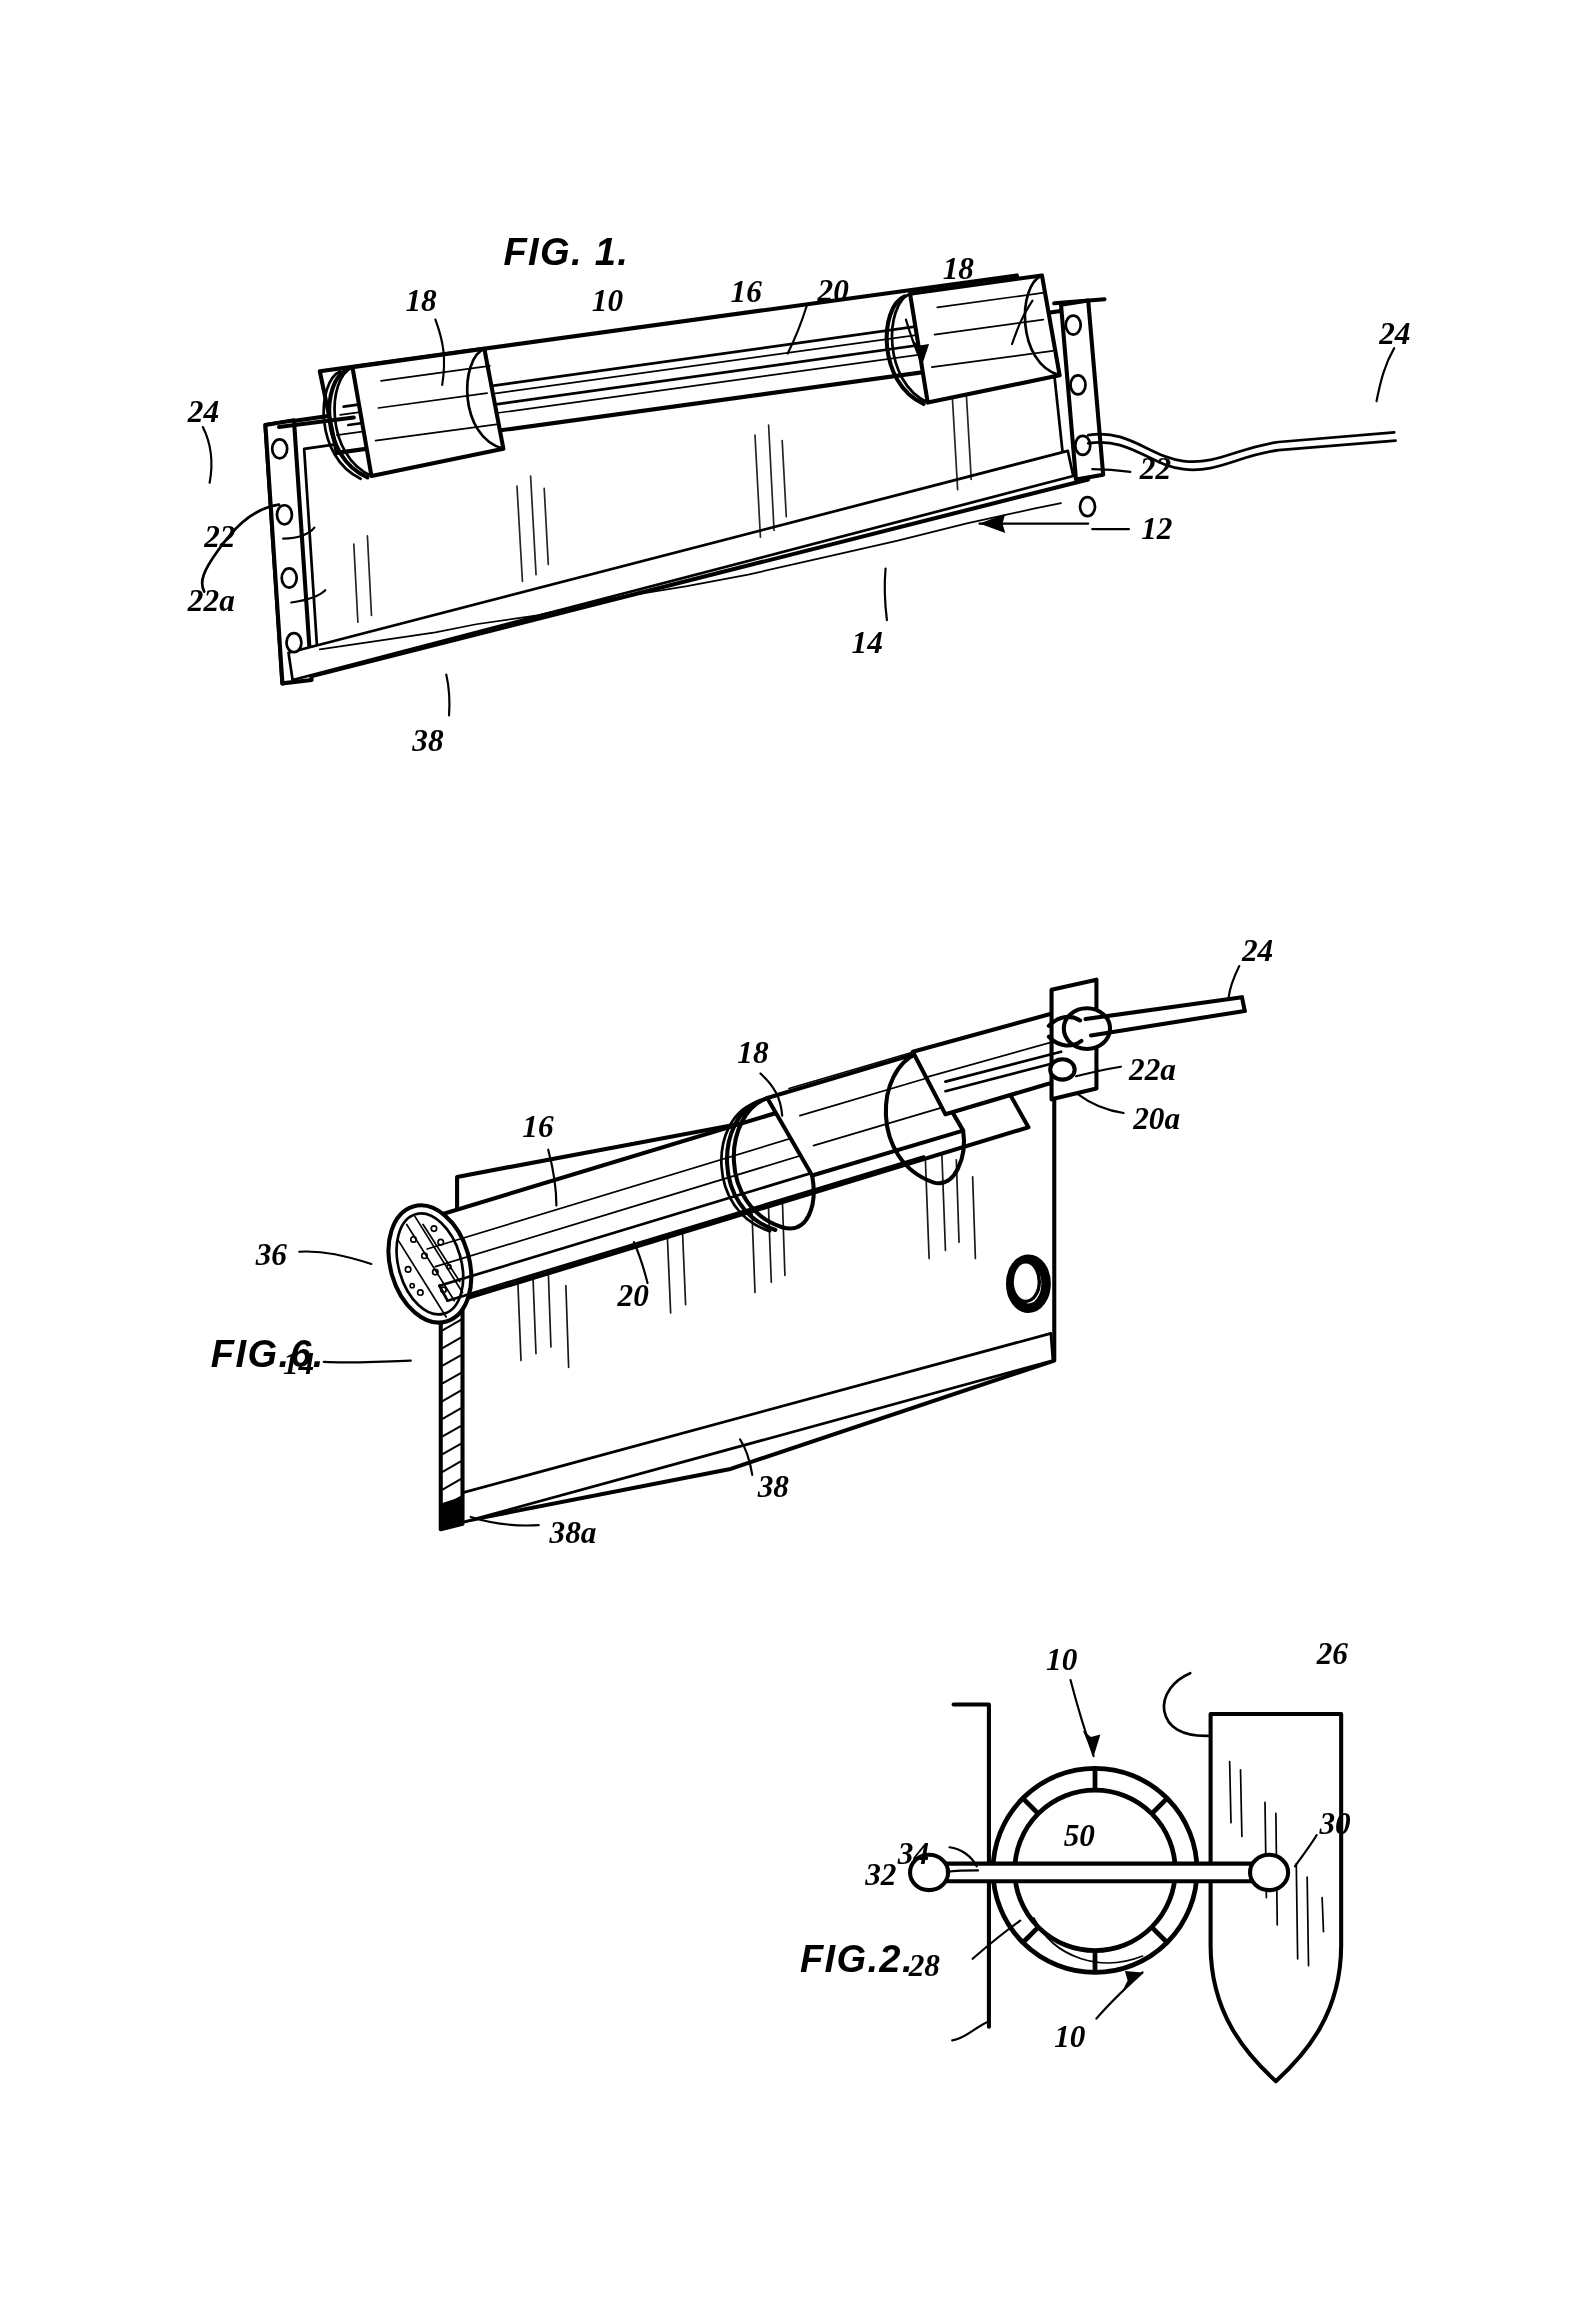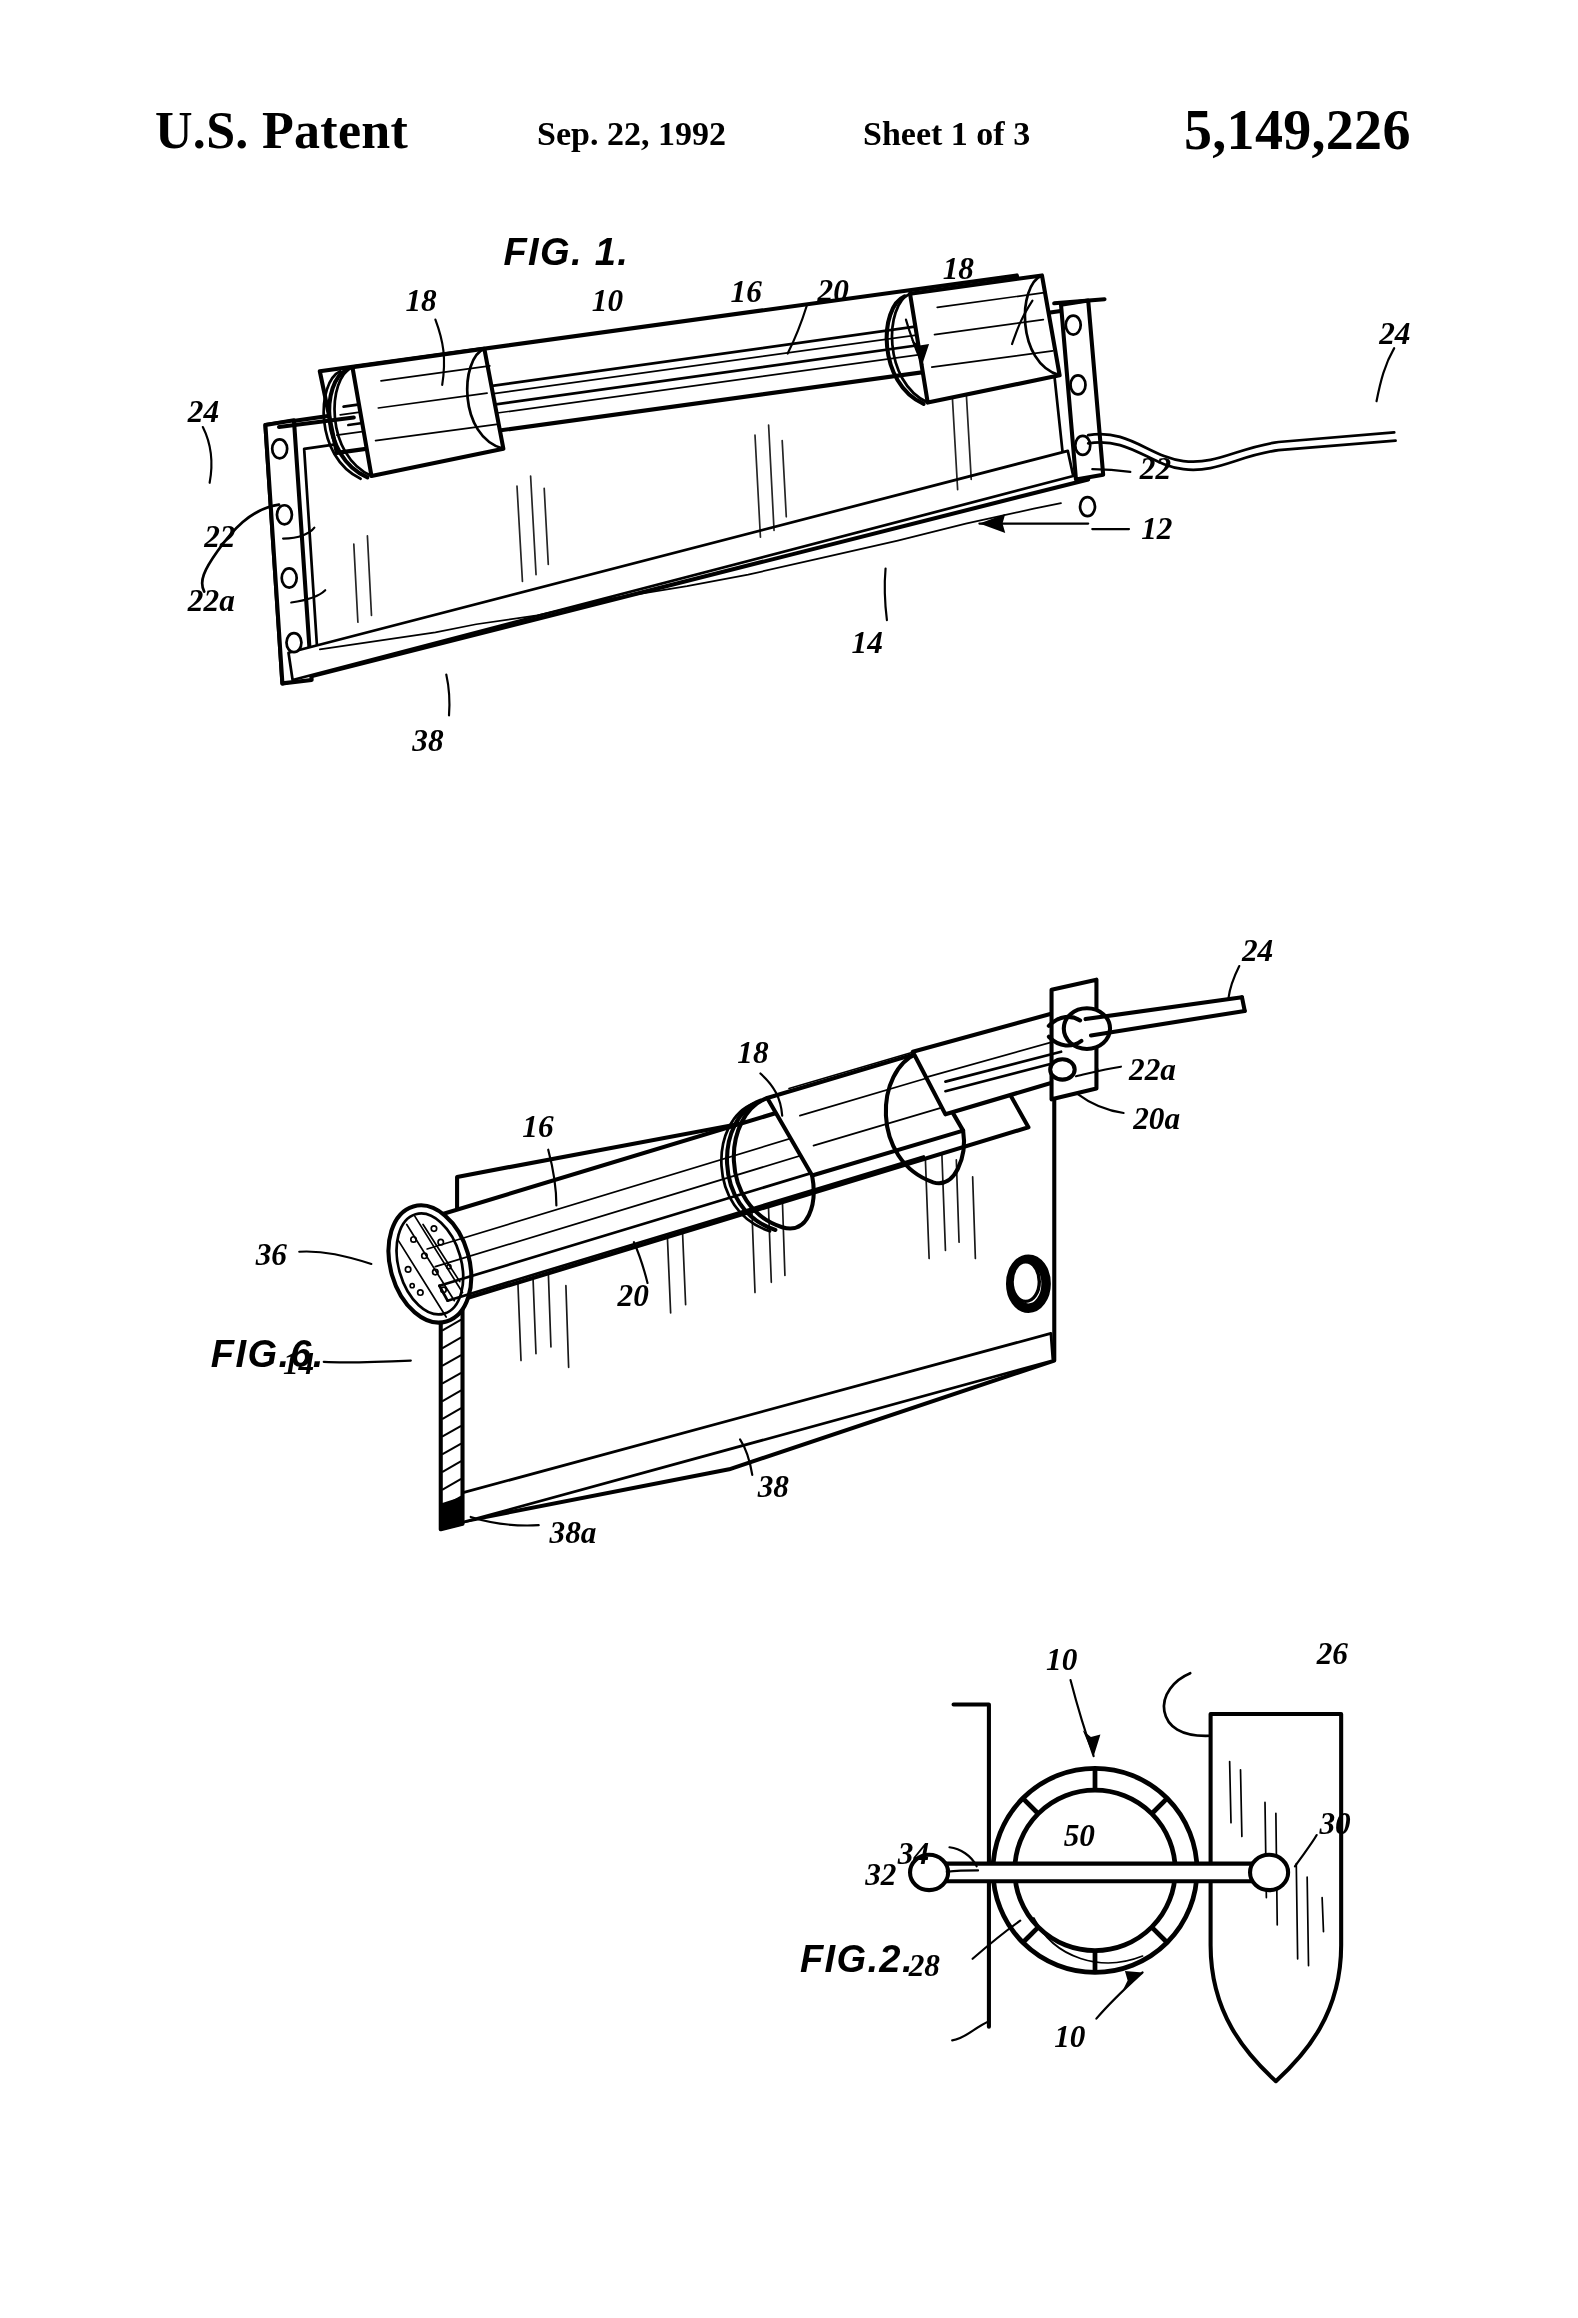--- a/index.html
+++ b/index.html
@@ -71,26 +71,20 @@
   .wht  { fill:#fff; stroke:#000; stroke-width:4; stroke-linejoin:round; }
   .wht2 { fill:#fff; stroke:#000; stroke-width:6; stroke-linejoin:round; }
   .blk  { fill:#000; stroke:none; }
   .hatch { fill:none; stroke:#000; stroke-width:3; }
 </style>
 </head>
 <body>
 
 <div id="sheet">
 
-  <div id="patent-header">
-    <div class="hd" id="hd-office">U.S. Patent</div>
-    <div class="hd" id="hd-date">Sep. 22, 1992</div>
-    <div class="hd" id="hd-sheet">Sheet 1 of 3</div>
-    <div class="hd" id="hd-number">5,149,226</div>
-  </div>
 
   <div id="figures">
 
     <svg class="figsvg" id="svg-fig1" width="1578" height="816" viewBox="0 0 2320 1200">
 
       <text class="figcap" x="740" y="390">FIG. 1.</text>
 
       <g>
 
         <path class="wht2" d="M 390,625 L 1575,455 L 1600,705 L 415,1005 Z"></path>

